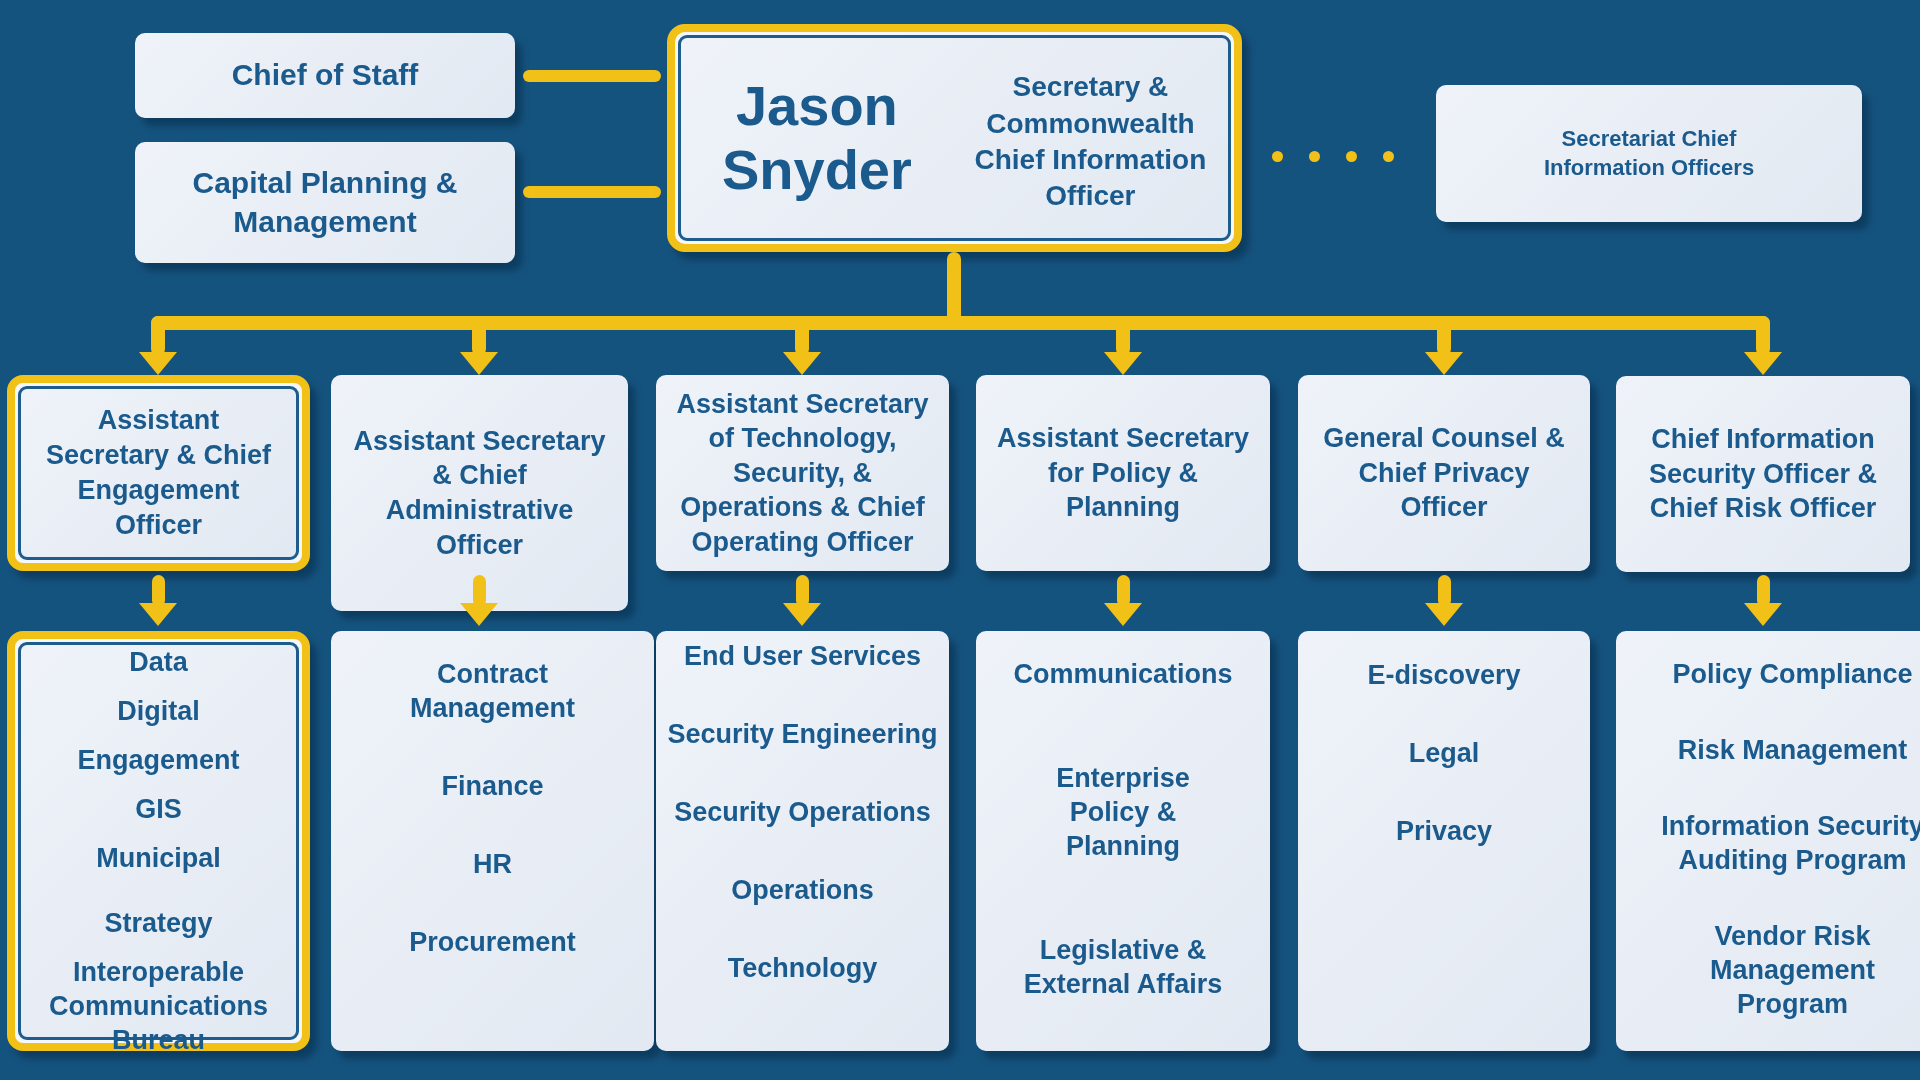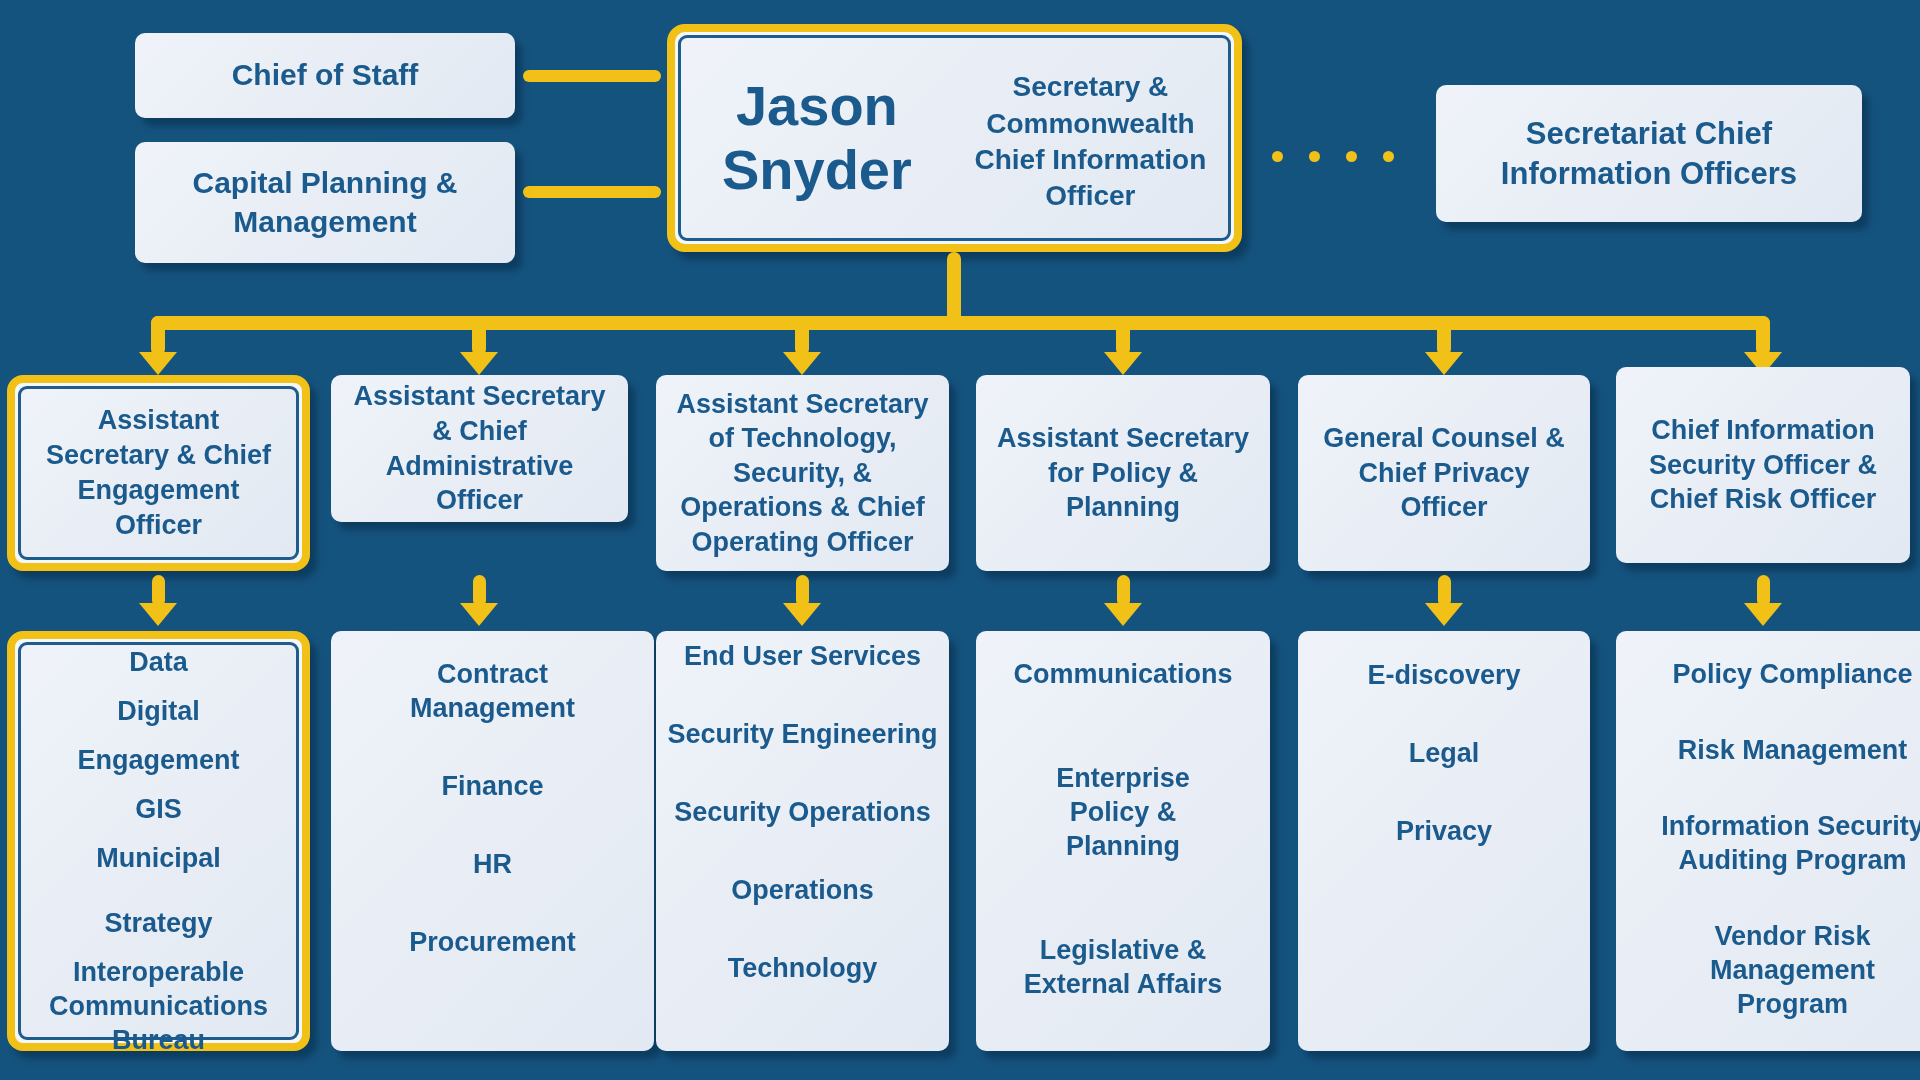--- a/index.html
+++ b/index.html
@@ -52,21 +52,21 @@
     border-left:19px solid transparent;
     border-right:19px solid transparent;
     border-top:23px solid #F2C118;
   }
   .dot{position:absolute;width:11px;height:11px;border-radius:50%;background:#F2C118;}
 
   
   .small-title{font-size:30px;}
   .leader-name{font-size:56px;line-height:1.15;}
   .leader-title{font-size:28px;line-height:1.3;white-space:pre-line;margin-top:8px;}
-  .sec-title{font-size:31px;line-height:1.35;white-space:pre-line;}
+  .sec-title{font-size:22px;line-height:1.35;white-space:pre-line;}
   .dept-title{font-size:27px;line-height:1.3;padding:0 14px;}
 
   .list{
     position:absolute;
     display:flex;flex-direction:column;align-items:center;
     width:100%;
     box-sizing:border-box;
   }
   .list .item{
     font-size:27px;line-height:1.26;color:#1A5A8D;text-align:center;
@@ -132,33 +132,33 @@
   <div class="yline" style="left:1437px;top:316px;width:14px;height:40px;"></div>
   <div class="arrowhead" style="left:1425px;top:352px;"></div>
   <div class="yline" style="left:1756px;top:316px;width:14px;height:40px;"></div>
   <div class="arrowhead" style="left:1744px;top:352px;"></div>
 
   <div class="hl" style="left:7px;top:375px;width:303px;height:196px;border-radius:16px;">
     <div class="inner">
       <div class="ttl dept-title">Assistant Secretary &amp; Chief Engagement Officer</div>
     </div>
   </div>
-  <div class="node" style="left:331px;top:375px;width:297px;height:147px;">
+  <div class="node" style="left:331px;top:375px;width:297px;height:236px;">
     <div class="ttl dept-title">Assistant Secretary &amp; Chief Administrative Officer</div>
   </div>
   <div class="node" style="left:656px;top:375px;width:293px;height:196px;">
     <div class="ttl dept-title">Assistant Secretary of Technology, Security, &amp; Operations &amp; Chief Operating Officer</div>
   </div>
   <div class="node" style="left:976px;top:375px;width:294px;height:196px;">
     <div class="ttl dept-title">Assistant Secretary for Policy &amp; Planning</div>
   </div>
   <div class="node" style="left:1298px;top:375px;width:292px;height:196px;">
     <div class="ttl dept-title">General Counsel &amp; Chief Privacy Officer</div>
   </div>
-  <div class="node" style="left:1616px;top:367px;width:294px;height:196px;">
+  <div class="node" style="left:1616px;top:376px;width:294px;height:196px;">
     <div class="ttl dept-title">Chief Information Security Officer &amp; Chief Risk Officer</div>
   </div>
 
   <div class="yline" style="left:152px;top:575px;width:13px;height:32px;"></div>
   <div class="arrowhead" style="left:139px;top:603px;"></div>
   <div class="yline" style="left:473px;top:575px;width:13px;height:32px;"></div>
   <div class="arrowhead" style="left:460px;top:603px;"></div>
   <div class="yline" style="left:796px;top:575px;width:13px;height:32px;"></div>
   <div class="arrowhead" style="left:783px;top:603px;"></div>
   <div class="yline" style="left:1117px;top:575px;width:13px;height:32px;"></div>

